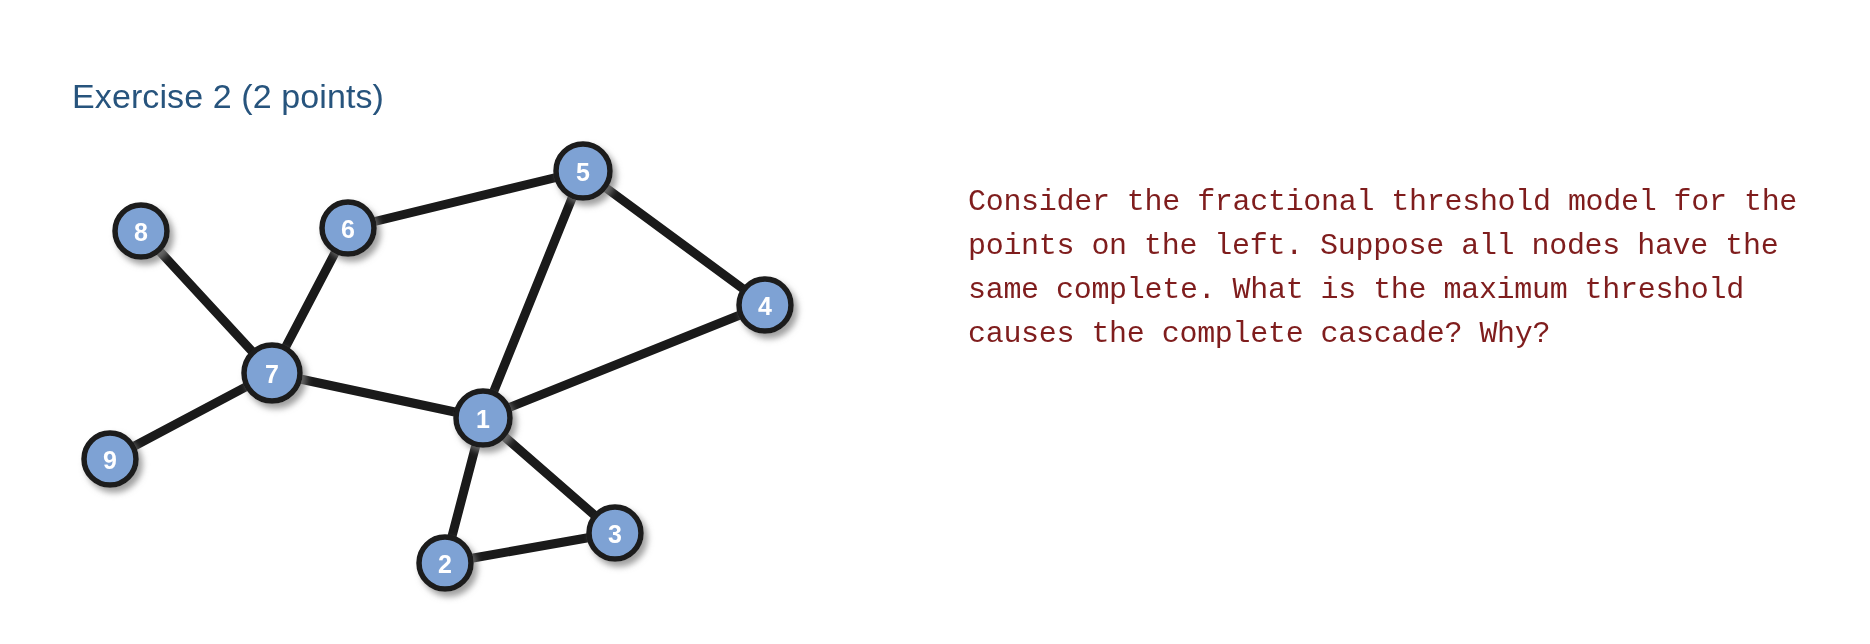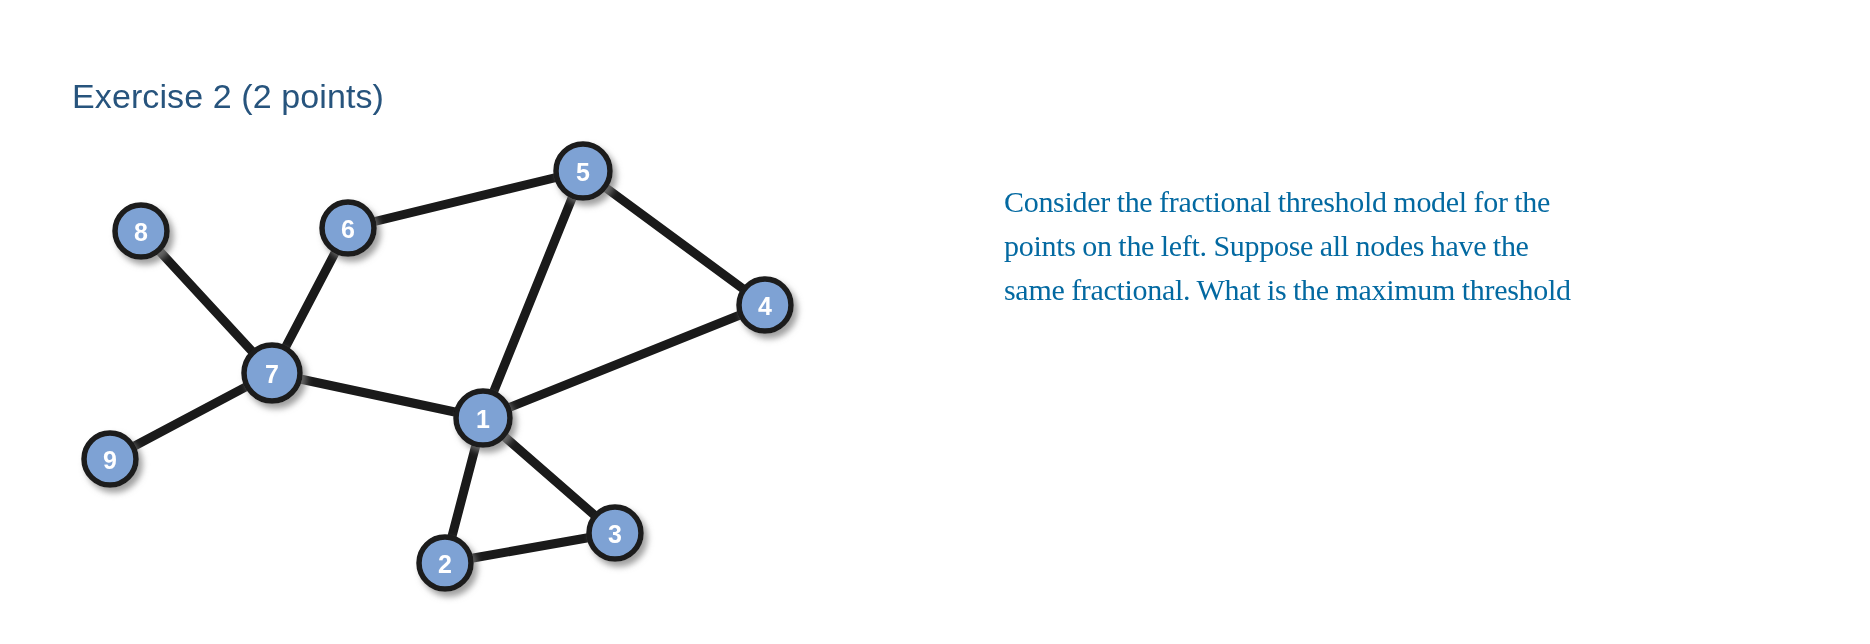--- a/index.html
+++ b/index.html
@@ -72,27 +72,27 @@
     font-size: 25px;
     font-weight: bold;
     text-anchor: middle;
     dominant-baseline: central;
     paint-order: stroke;
   }
 
   
   #question-text {
     position: absolute;
-    left: 1004px;
+    left: 968px;
     top: 180px;
     width: 640px;
     font-size: 30px;
     line-height: 44px;
-    color: #0369a1;
-    font-family: Liberation Serif, serif;
+    color: #7f1d1d;
+    font-family: Liberation Mono, monospace;
     font-stretch: condensed;
     letter-spacing: -0.3px;
     word-spacing: -0.5px;
   }
   #question-text .qline {
     display: block;
     white-space: nowrap;
   }
 </style>
 </head>
@@ -159,16 +159,17 @@
             <circle cx="110" cy="459" r="26" class="node-circle" fill="#7EA2D4" stroke="#1A1A1A"></circle>
             <text x="110" y="460" class="node-label" fill="#FFFFFF">9</text>
           </g>
         </g>
     </svg>
   </div>
 
   <div id="question-text">
     <span class="qline">Consider the fractional threshold model for the</span>
     <span class="qline">points on the left. Suppose all nodes have the</span>
-    <span class="qline">same fractional. What is the maximum threshold</span>
+    <span class="qline">same complete. What is the maximum threshold</span>
+    <span class="qline">causes the complete cascade? Why?</span>
   </div>
 
 </div>
 
 </body></html>

